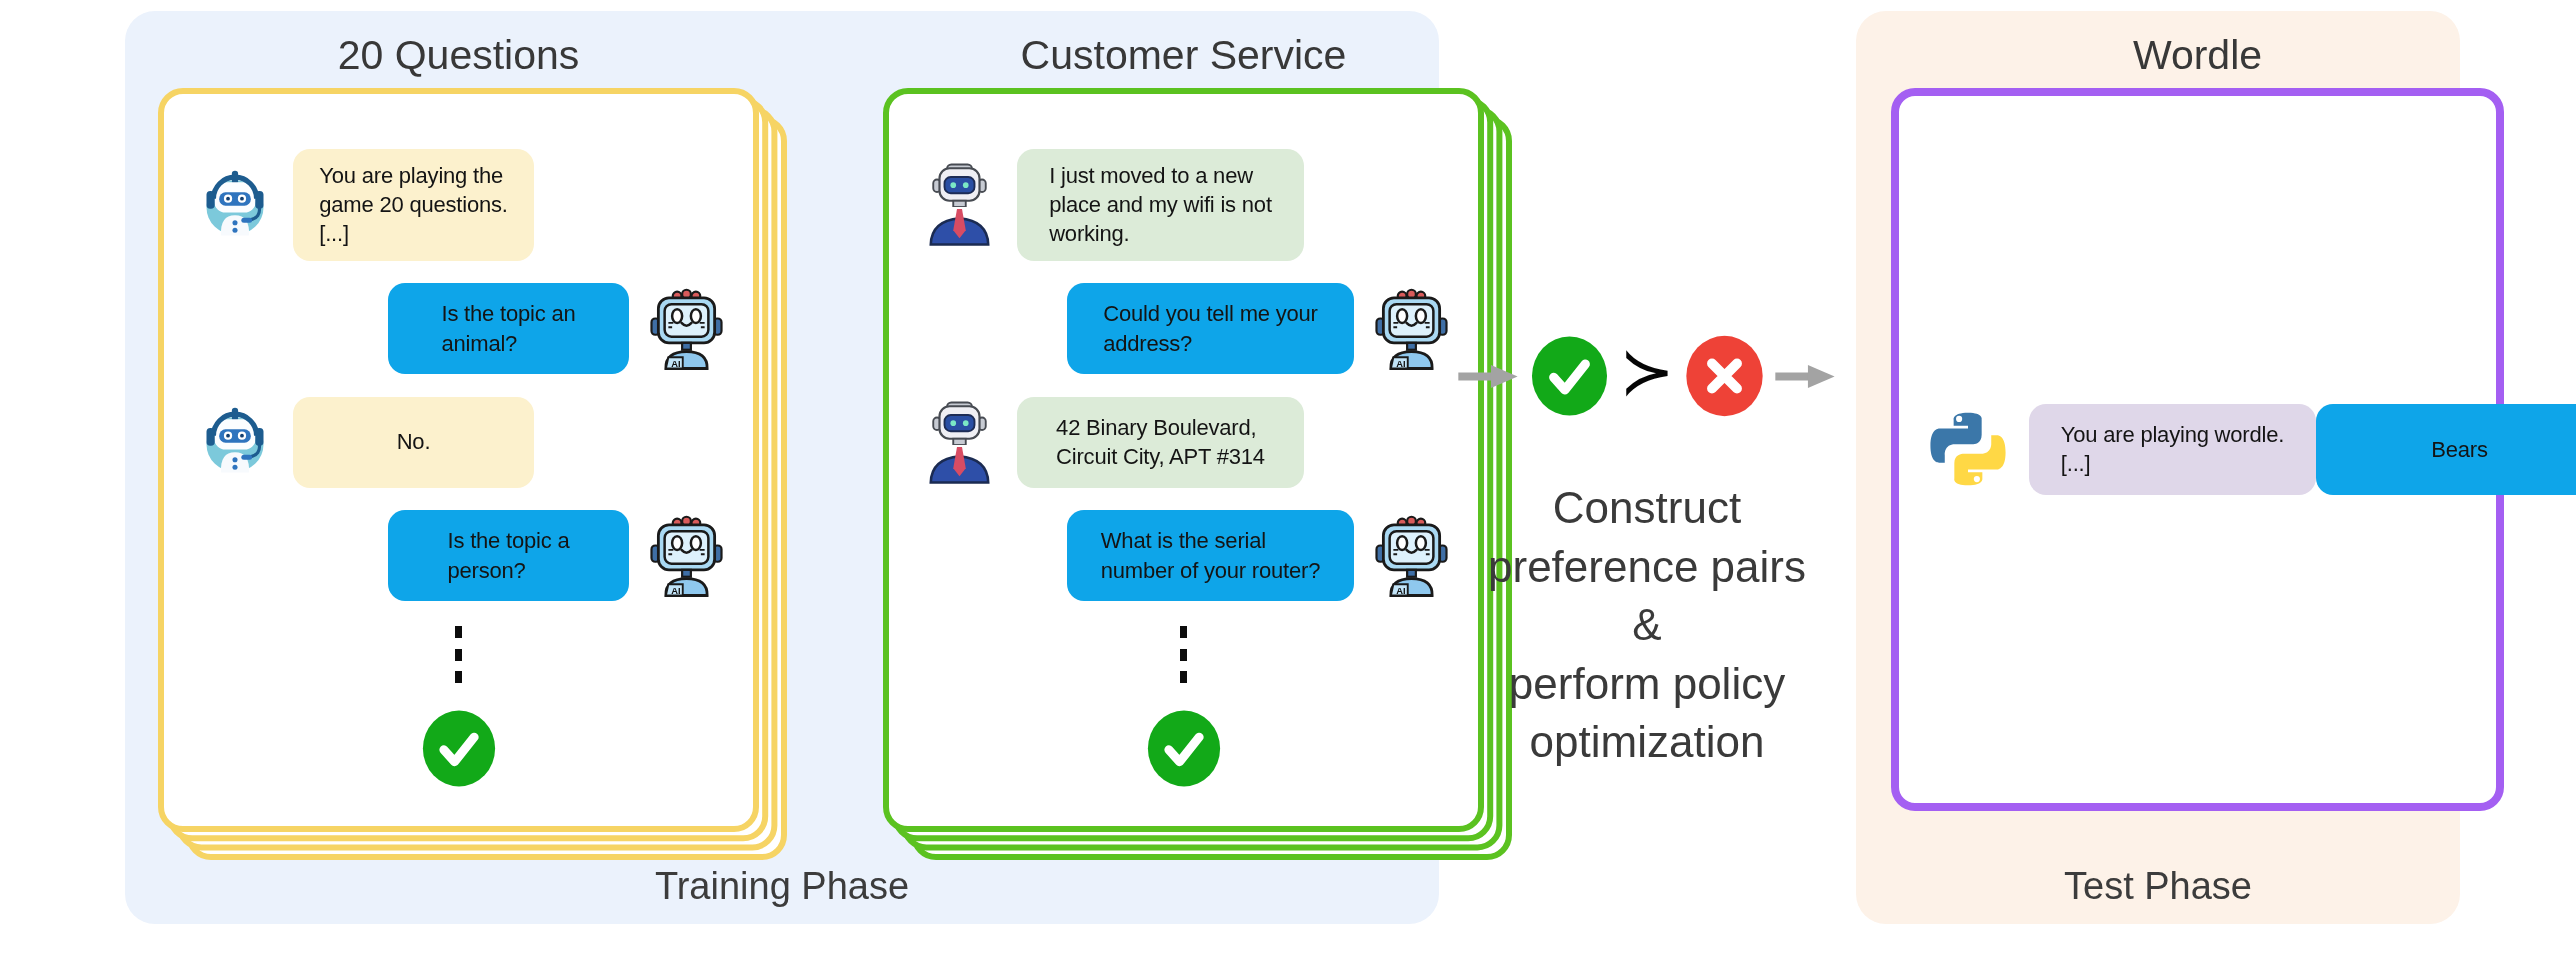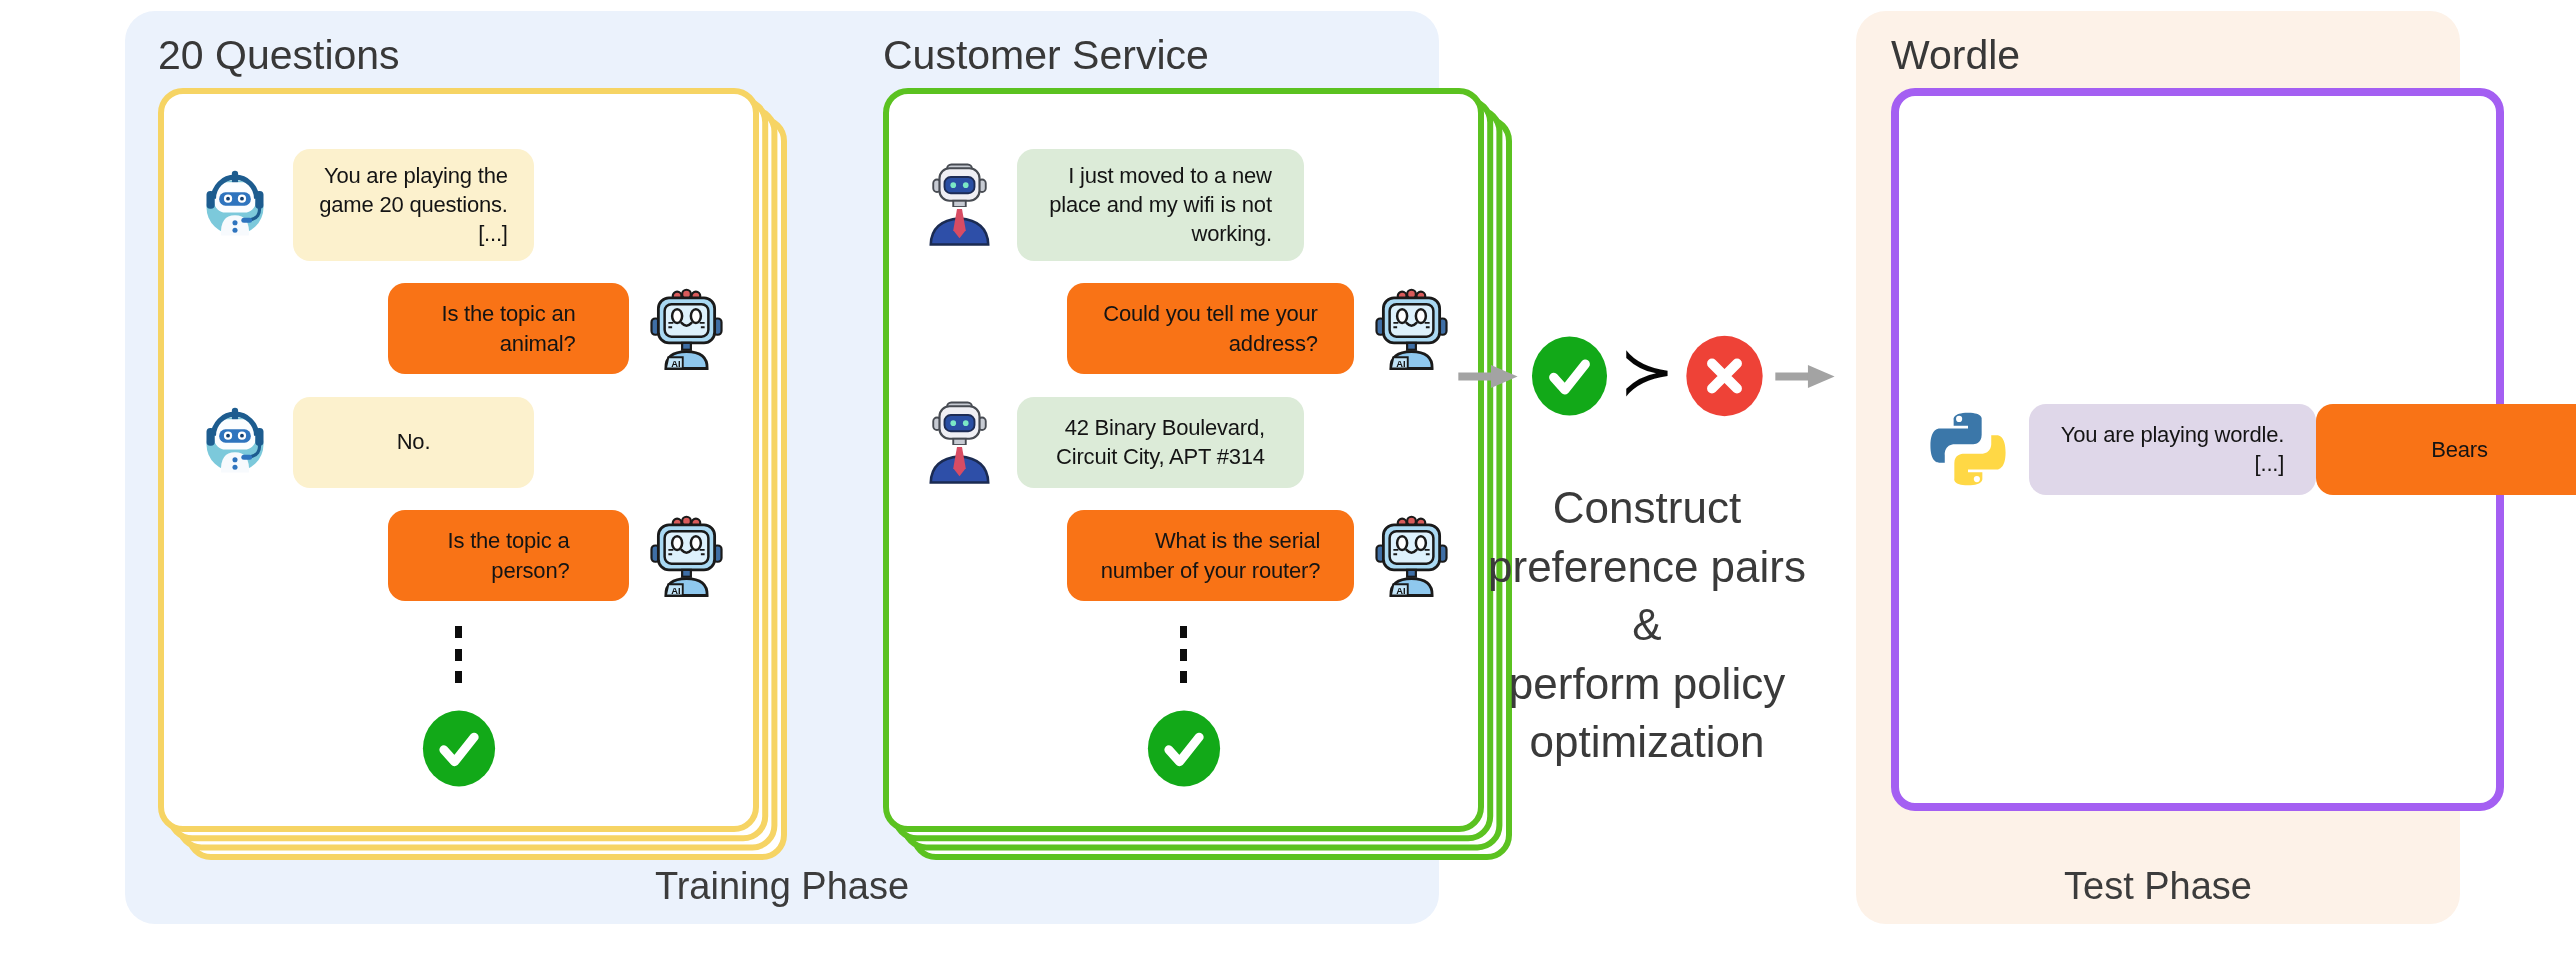--- a/index.html
+++ b/index.html
@@ -6,52 +6,52 @@
             font-family:"Liberation Sans",sans-serif;}
   .panel{position:absolute;top:10.5px;height:913px;border-radius:30px;}
   .panel-training{left:125px;width:1314px;background:#EBF2FC;}
   .panel-test{left:1856px;width:604px;background:#FDF2E8;}
 
   .game-col{position:absolute;top:16px;}
   .col-20q{left:33px;width:601px;}
   .col-cs{left:714px;width:601px;padding-left:44px;}
   .col-wordle{left:35px;width:613px;}
 
-  .game-title{font-size:41px;color:#383838;text-align:left;height:57px;line-height:57px;
+  .game-title{font-size:41px;color:#383838;text-align:center;height:57px;line-height:57px;
               margin-bottom:4px;white-space:nowrap;}
 
   .card-stack{position:relative;height:744px;}
   .sheet{position:absolute;inset:0;background:#fff;border:6px solid var(--bc);border-radius:25px;}
   .sheet.s3{transform:translate(28px,28px);}
   .sheet.s2{transform:translate(18.4px,18.4px);}
   .sheet.s1{transform:translate(9.2px,9.2px);}
   .card{position:absolute;inset:0;background:#fff;border:6px solid var(--bc);border-radius:25px;
         box-sizing:border-box;display:flex;flex-direction:column;padding:55px 29px 26px;}
   .card-wordle{position:relative;height:723px;background:#fff;border:8.6px solid #A45FF2;
         border-radius:24px;box-sizing:border-box;display:flex;padding:49px 24px 26px;}
 
   .msg-row{display:flex;align-items:center;gap:20px;margin-bottom:22.4px;}
   .msg-row.right{justify-content:flex-end;}
   .msg-row.left{margin-left:4px;}
 
   .av{width:76px;height:76px;flex:none;}
   .av-ai{width:75px;height:83px;}
   .av-py{width:82px;height:82px;}
 
-  .bubble{border-radius:17px;text-align:right;font-size:22px;line-height:1.34;color:#141414;
+  .bubble{border-radius:17px;text-align:left;font-size:22px;line-height:1.34;color:#141414;
           box-sizing:border-box;display:flex;align-items:center;justify-content:center;}
   .bubble span{white-space:pre-line;letter-spacing:-0.2px;}
   .w-sm{width:241px;}
   .w-md{width:287px;}
   .w-sq{width:258px;}
   .p3{padding:12px 13px;min-height:109px;}
   .p2{padding:16px 13px;min-height:91px;}
   .p1{padding:29px 13px;min-height:91px;}
   .bub-yellow{background:#FCF1CD;}
-  .bub-blue{background:#f97316;}
+  .bub-blue{background:#0ea5e9;}
   .bub-green{background:#DCEBD8;}
   .bub-purple{background:#DFD7E9;}
 
   .squares{display:flex;gap:21px;}
   .square{width:33px;height:33px;border-radius:3.3px;}
 
   .vdots{display:flex;flex-direction:column;align-items:center;gap:10.5px;margin:2.6px 0 25px;}
   .vdots i{width:6.6px;height:12px;background:#0c0c0c;display:block;}
 
   .check-row{display:flex;justify-content:center;margin-top:1.3px;}

